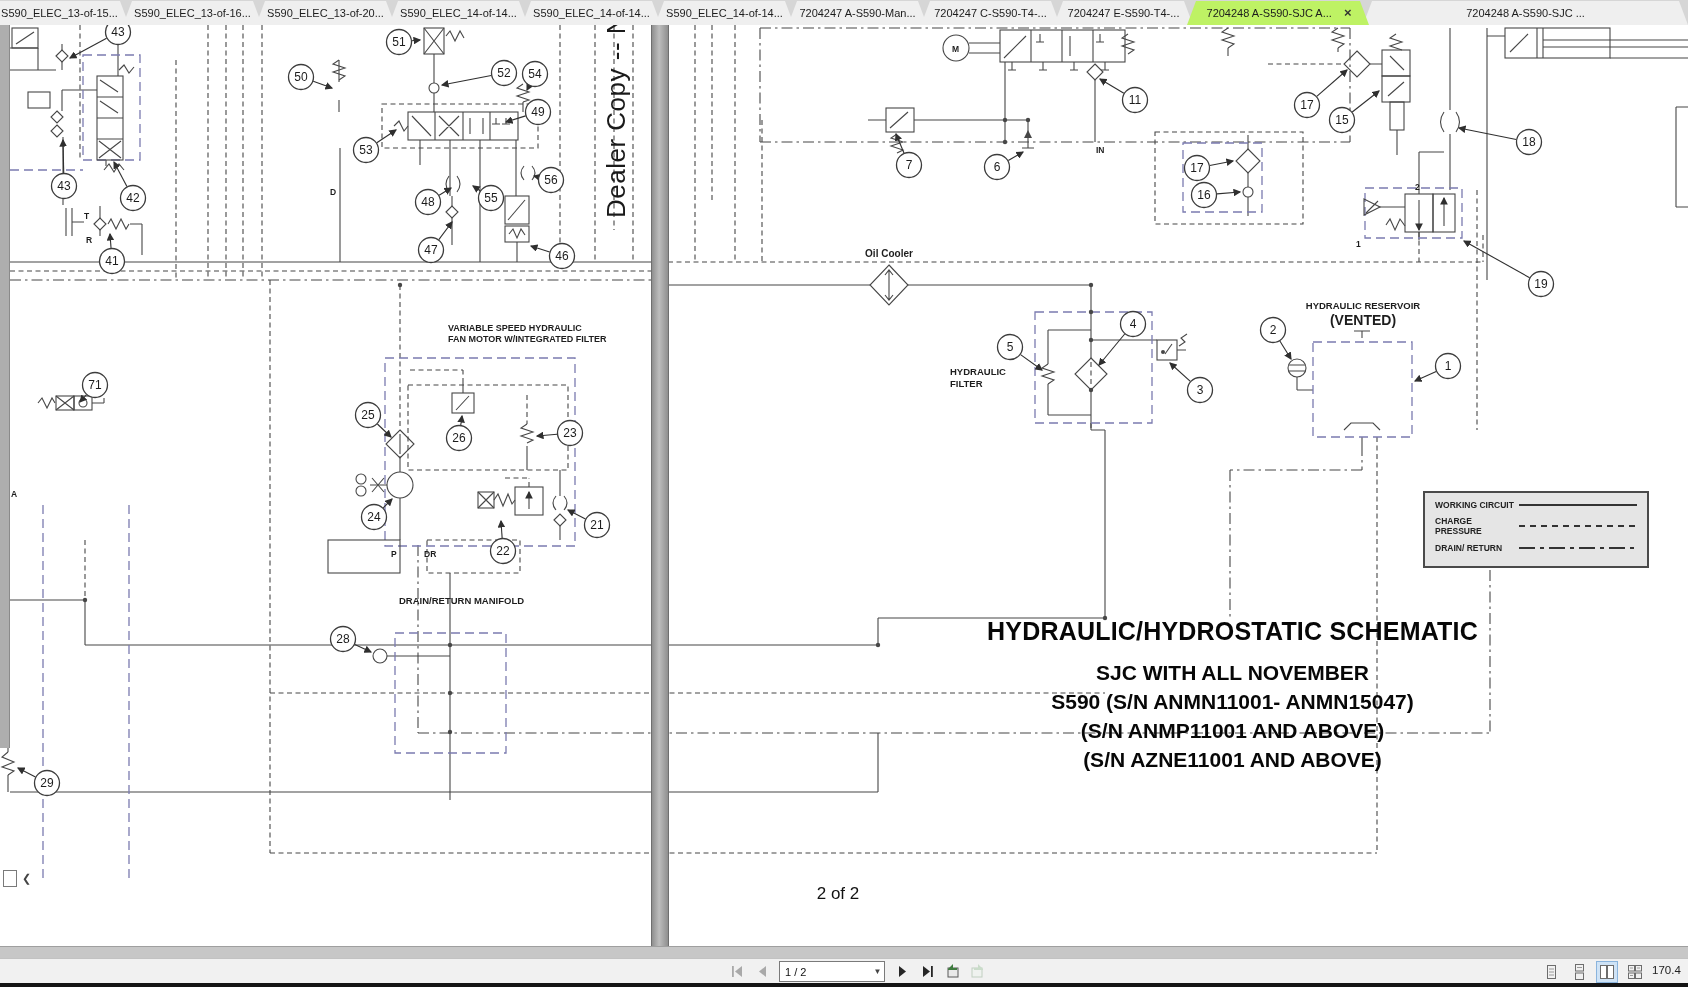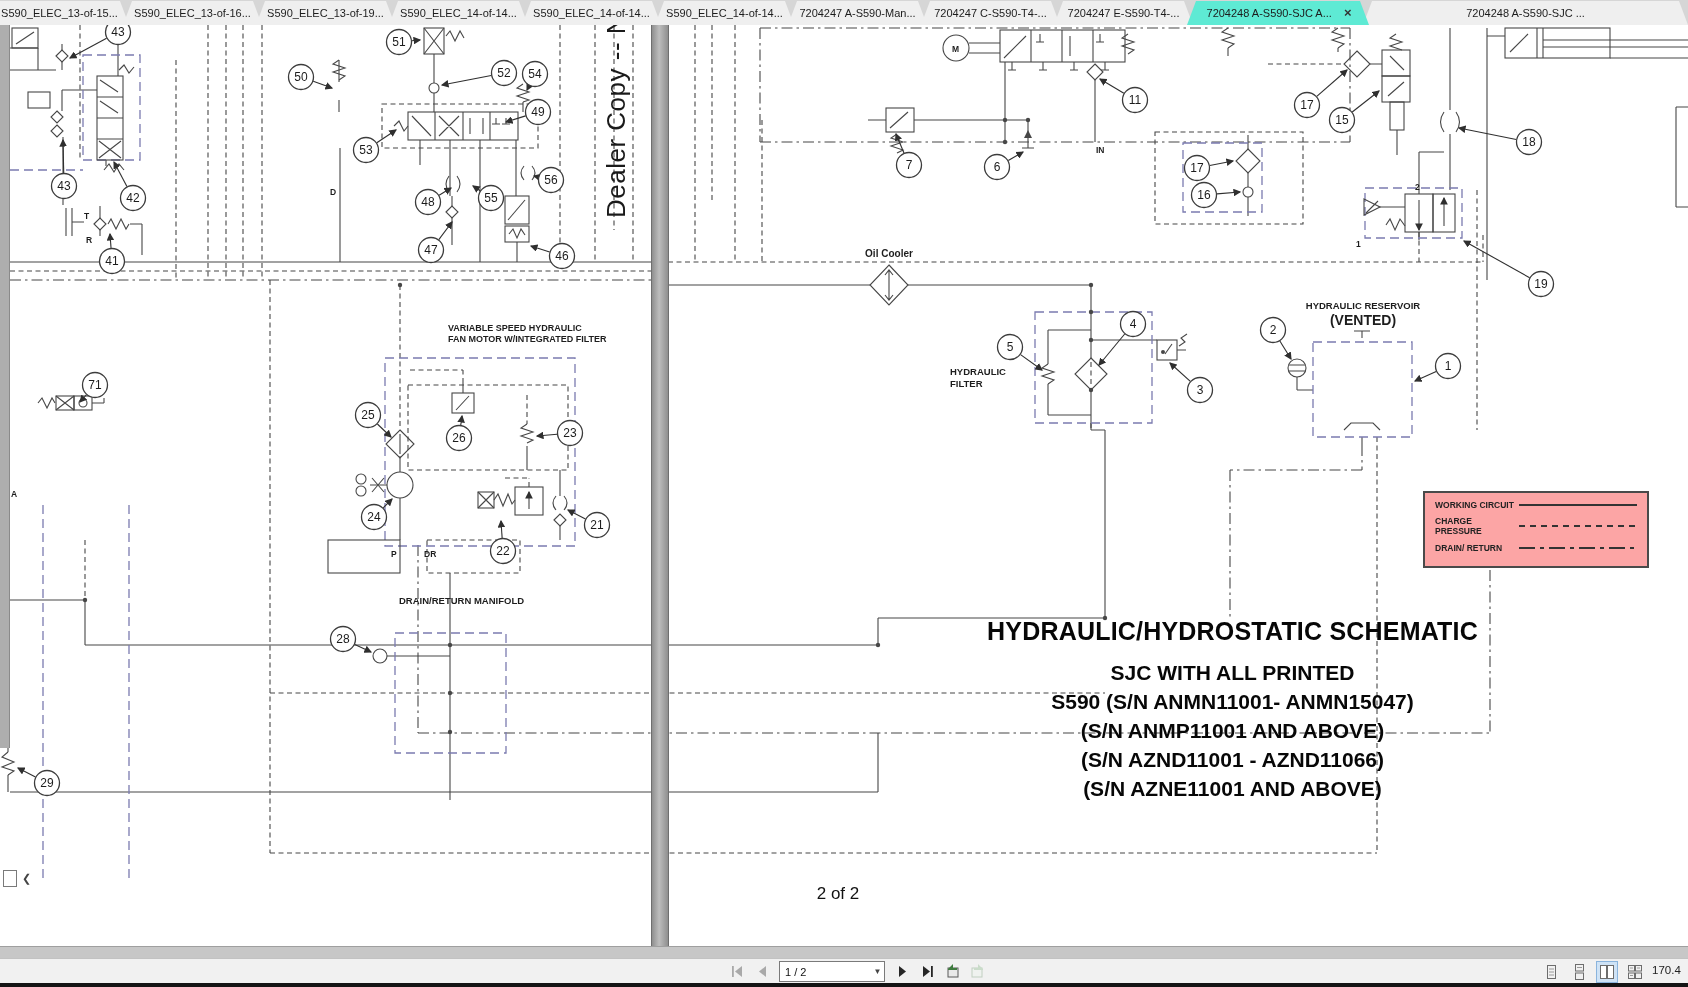--- a/index.html
+++ b/index.html
@@ -8,21 +8,21 @@
 
   
   .tabbar{position:absolute;left:0;top:0;width:1688px;height:25px;background:#d6d6d6;
     display:flex;align-items:flex-end;overflow:hidden;z-index:40;}
   .tab{height:24px;flex:0 0 139px;margin-right:-6px;position:relative;
     clip-path:polygon(9px 0,calc(100% - 9px) 0,100% 100%,0 100%);
     background:#efefef;filter:drop-shadow(0 0 1px #8d8d8d);
     display:flex;align-items:center;justify-content:center;
     font-size:11px;color:#1c1c1c;white-space:nowrap;overflow:hidden;cursor:default;}
   .tab .lbl{overflow:hidden;text-overflow:clip;white-space:nowrap;padding:0 10px;}
-  .tab.active{background:#5eead4;flex:0 0 182px;z-index:5;text-align:right;}
+  .tab.active{background:#bef264;flex:0 0 182px;z-index:5;text-align:right;}
   .tab.last{flex:1 1 auto;margin-right:0;}
   .tab .close{font-size:13px;font-weight:bold;color:#333;margin:0 8px 0 2px;line-height:12px;}
 
   
   .canvas{position:absolute;left:0;top:25px;width:1688px;height:921px;background:#fff;overflow:hidden;}
   .leftstrip{position:absolute;left:0;top:0;width:9px;height:723px;background:#aeaeae;
     border-right:1px solid #8a8a8a;z-index:2;}
   .gutter{position:absolute;left:651px;top:0;width:16px;height:921px;z-index:30;
     background:linear-gradient(90deg,#8f8f8f,#bdbdbd 45%,#8f8f8f);
     border-left:1px solid #6f6f6f;border-right:1px solid #6f6f6f;}
@@ -32,21 +32,21 @@
   .lt{stroke:#474747;fill:none;stroke-width:1.1;stroke-dasharray:11 4 2.5 4;}
   .lb{stroke:#7b7bb0;fill:none;stroke-width:1.3;stroke-dasharray:9 5;}
   .jd{fill:#474747;stroke:none;}
 
   .ovl{position:absolute;z-index:3;font-weight:bold;color:#1d1d1d;line-height:1.15;}
   .watermark{position:absolute;left:601px;top:193px;z-index:4;width:230px;
     transform:rotate(-90deg);transform-origin:0 0;font-size:26px;color:#1a1a1a;
     letter-spacing:.5px;white-space:nowrap;}
 
   .legend{position:absolute;left:1423px;top:466px;width:226px;height:77px;z-index:6;
-    background:#fca5a5;border:2px solid #4a4a4a;box-sizing:border-box;padding:7px 10px 5px 10px;}
+    background:#e5e5e5;border:2px solid #4a4a4a;box-sizing:border-box;padding:7px 10px 5px 10px;}
   .legrow{display:flex;justify-content:space-between;align-items:center;margin-bottom:6px;}
   .legrow .lg-label{font-size:8.5px;font-weight:bold;color:#222;white-space:pre-line;line-height:1.2;}
   .sample{width:118px;}
   .sample-solid{height:0;border-top:2px solid #333;}
   .sample-dashed{height:2px;background:repeating-linear-gradient(90deg,#333 0 6px,transparent 6px 11px);}
   .sample-dashdot{height:2px;background:repeating-linear-gradient(90deg,#333 0 16px,transparent 16px 21px,#333 21px 25px,transparent 25px 30px);}
 
   .titleblock{position:absolute;left:945px;top:592px;width:575px;z-index:5;text-align:center;color:#070707;}
   .tb-l0{font-size:25px;font-weight:bold;letter-spacing:.2px;margin-bottom:12px;}
   .tb-l{font-size:21px;font-weight:bold;line-height:29px;}
@@ -83,21 +83,21 @@
 <div class="app">
 
   <div class="tabbar" id="tabbar">
       <div class="tab" style="margin-left: -10px;">
         <span class="lbl">S590_ELEC_13-of-15...</span>
       </div>
       <div class="tab">
         <span class="lbl">S590_ELEC_13-of-16...</span>
       </div>
       <div class="tab">
-        <span class="lbl">S590_ELEC_13-of-19...</span>
+        <span class="lbl">S590_ELEC_13-of-20...</span>
       </div>
       <div class="tab">
         <span class="lbl">S590_ELEC_14-of-14...</span>
       </div>
       <div class="tab">
         <span class="lbl">S590_ELEC_14-of-14...</span>
       </div>
       <div class="tab">
         <span class="lbl">S590_ELEC_14-of-14...</span>
       </div>
@@ -548,24 +548,23 @@
         </div>
         <div class="legrow">
           <div class="lg-label">DRAIN/ RETURN</div>
           <div class="sample sample-dashdot"></div>
         </div>
       </div>
 
     <div class="titleblock">
       <div id="titlelines">
           <div class="tb-l0">HYDRAULIC/HYDROSTATIC SCHEMATIC</div>
-          <div class="tb-l">SJC WITH ALL PRINTED</div>
+          <div class="tb-l">SJC WITH ALL NOVEMBER</div>
           <div class="tb-l">S590 (S/N ANMN11001- ANMN15047)</div>
           <div class="tb-l">(S/N ANMP11001 AND ABOVE)</div>
-          <div class="tb-l">(S/N AZND11001 - AZND11066)</div>
           <div class="tb-l">(S/N AZNE11001 AND ABOVE)</div>
         </div>
     </div>
 
     <div class="pageind">2 of 2</div>
 
     <div class="gutter"></div>
 
     <div class="corner">
       <div class="pg"></div>

